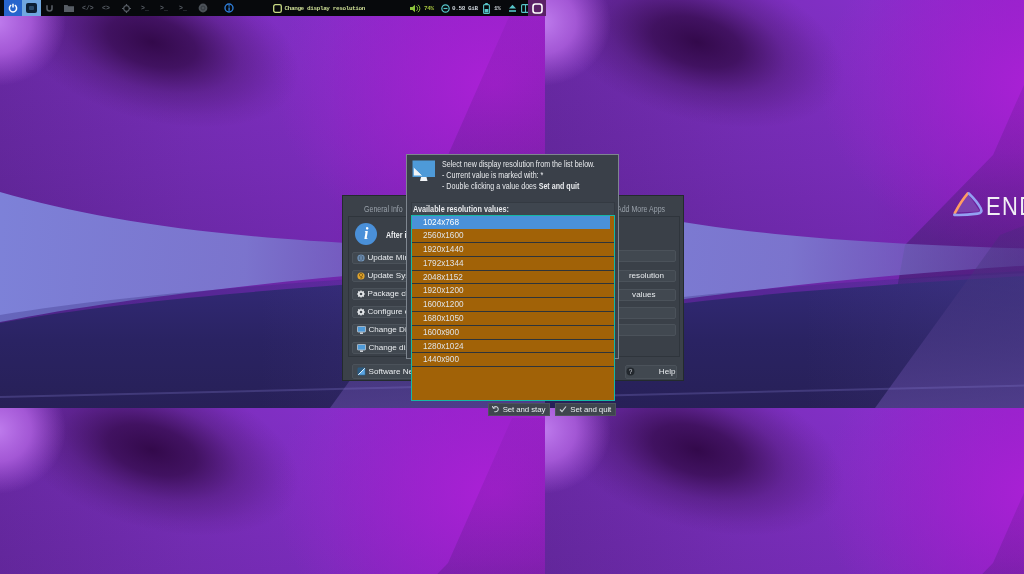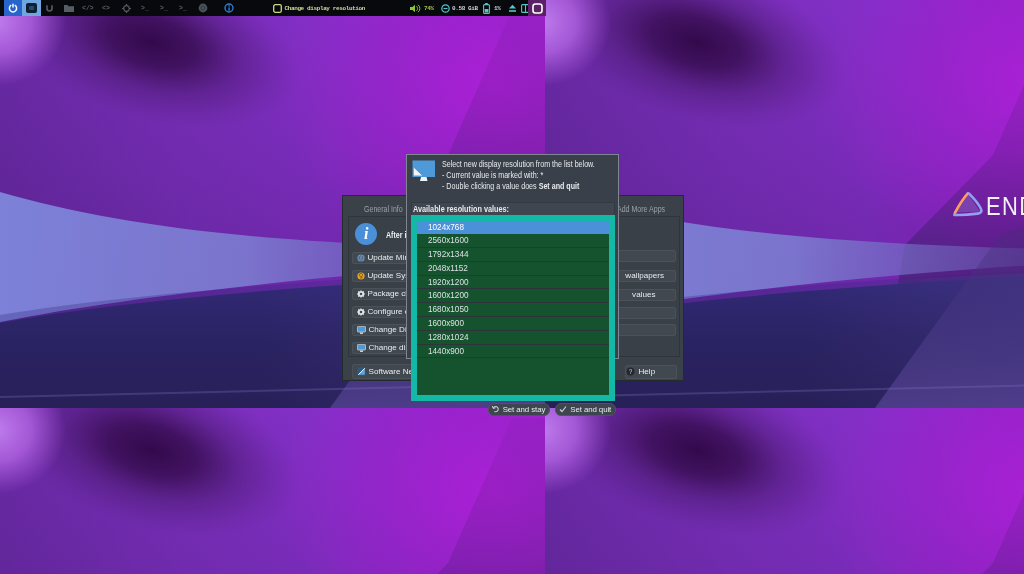--- a/index.html
+++ b/index.html
@@ -3,21 +3,21 @@
 *{margin:0;padding:0;box-sizing:border-box}
 html,body{width:1024px;height:574px;overflow:hidden;background:#000;font-family:"Liberation Sans",sans-serif}
 #screen{position:absolute;left:0;top:0;width:1024px;height:574px;overflow:hidden}
 .tile{position:absolute;width:545px;height:408px}
 #bar{position:absolute;left:0;top:0;width:546px;height:16px;background:#07090c;z-index:30;display:flex;align-items:center}
 #welcome{position:absolute;left:342px;top:195px;width:342px;height:186px;background:#3b4149;border:1px solid #232b2d;z-index:10}
 #dialog{position:absolute;left:406px;top:154px;width:213px;height:205px;background:#3a4049;border:1px solid #7e868f;z-index:20}
 .wbtn{position:absolute;background:#414850;border:1px solid #4b525a;border-radius:2px;color:#e9ecef;font-size:8.1px;display:flex;align-items:center;white-space:nowrap;overflow:hidden}
 .row{height:13.8px;line-height:12.8px;border-bottom:1px solid #2e343a;padding-left:11px;font-size:9.3px;color:#dfe2e6;white-space:nowrap}
 .row span{display:inline-block;transform:scaleX(.88);transform-origin:0 0}
-.dbtn{position:absolute;top:247.5px;height:13.5px;background:#3f454e;border:1px solid #4d545c;border-radius:6px;color:#e9ecef;font-size:7.9px;letter-spacing:-0.1px;display:flex;align-items:center;justify-content:center}
+.dbtn{position:absolute;top:247.5px;height:13.5px;background:#3f454e;border:1px solid #4d545c;border-radius:0;color:#e9ecef;font-size:7.9px;letter-spacing:-0.1px;display:flex;align-items:center;justify-content:center}
 .wbtn svg{flex:none}
 .dbtn svg{flex:none}
 </style></head>
 <body>
 <div id="screen">
   <svg class="tile" style="left:0;top:0" viewBox="0 0 545 408" preserveAspectRatio="none">
     <defs>
       <filter id="b6" x="-20%" y="-20%" width="140%" height="140%">
           <feGaussianBlur stdDeviation="5"></feGaussianBlur>
         </filter>
@@ -231,40 +231,40 @@
       <svg style="margin:0 3px 0 4px" width="9" height="8" viewBox="0 0 9 8">
           <rect x="0.4" y="0.4" width="8.2" height="5.6" rx="0.8" fill="#4e9ad8" stroke="#c9ced4" stroke-width="0.8"></rect>
           <rect x="3" y="6.4" width="3" height="1.6" fill="#c9ced4"></rect>
         </svg>
       <span>Change display</span>
       </div>
     <div class="wbtn" style="left:218px;top:53.8px;width:115px;height:12.4px">
         <span></span>
       </div>
     <div class="wbtn" style="left:218px;top:73.8px;width:115px;height:12.4px;justify-content:flex-end">
-        <span style="padding-right:11px">wallpapers</span>
+        <span style="padding-right:11px">resolution</span>
       </div>
     <div class="wbtn" style="left:218px;top:92.8px;width:115px;height:12.4px;justify-content:flex-end">
         <span style="padding-right:19.5px">values</span>
       </div>
     <div class="wbtn" style="left:218px;top:110.8px;width:115px;height:12.4px">
         <span></span>
       </div>
     <div class="wbtn" style="left:218px;top:127.8px;width:115px;height:12.4px">
         <span></span>
       </div>
     <div class="wbtn" style="left:8.5px;top:167.5px;width:62px;height:15px">
       <svg style="margin:0 3px 0 4px" width="9" height="9" viewBox="0 0 9 9">
           <rect x="0.5" y="0.5" width="8" height="8" rx="1.2" fill="#2b5a80"></rect>
           <path d="M1.2,7.8 L7.8,1.2 L7.8,7.8 Z" fill="#5aa6e4"></path>
           <path d="M1.2,7.8 L7.8,1.2" stroke="#e8f2fa" stroke-width="1"></path>
         </svg>
       <span>Software News</span>
       </div>
-    <div class="wbtn" style="left:281.5px;top:168.5px;width:52px;height:14px;justify-content:flex-start">
+    <div class="wbtn" style="left:281.5px;top:168.5px;width:52px;height:14px;justify-content:space-between">
       <svg style="margin:0 4px 0 0" width="9" height="9" viewBox="0 0 9 9">
           <circle cx="4.5" cy="4.5" r="4" fill="#23282e"></circle>
           <text x="4.5" y="6.8" text-anchor="middle" font-size="6.4" fill="#cfd4da" font-family="Liberation Sans">?</text>
         </svg>
       <span>Help</span>
       </div>
   </div>
 
   <div id="dialog">
     <svg style="position:absolute;left:5.2px;top:5.2px" width="23.5" height="22.5" viewBox="0 0 23.5 22.5">
@@ -273,23 +273,24 @@
       <path d="M1.8,8.2 L9.5,15.6" stroke="#f2f5f8" stroke-width="1"></path>
       <path d="M9,17 L14.5,17 L15.5,21 L8,21 Z" fill="#f2f5f8"></path>
     </svg>
     <div style="position:absolute;left:34.5px;top:3.5px;font-size:8.7px;color:#e9ebee;line-height:11px;white-space:nowrap;transform:scaleX(.82);transform-origin:0 0">
       Select new display resolution from the list below.<br>
       - Current value is marked with: *<br>
       - Double clicking a value does <b>Set and quit</b>
     </div>
     <div style="position:absolute;left:3.5px;top:47px;width:204.5px;height:12.5px;background:#3f464f;border:1px solid #343a42;border-bottom:0"></div>
     <div style="position:absolute;left:5.7px;top:48.5px;font-size:8.9px;font-weight:bold;color:#e9ebee;transform:scaleX(.82);transform-origin:0 0;white-space:nowrap">Available resolution values:</div>
-    <div style="position:absolute;left:3.5px;top:59.5px;width:204.5px;height:186px;background:#14532d;border:6px solid #14b8a6;overflow:hidden">
+    <div style="position:absolute;left:3.5px;top:59.5px;width:204.5px;height:186px;background:#a16207;border:1px solid #14b8a6;overflow:hidden">
       <div class="row" style="background:#4a91d9;color:#fff;width:198px;border-bottom:1px solid #4a91d9"><span>1024x768</span></div>
       <div class="row"><span>2560x1600</span></div>
+      <div class="row"><span>1920x1440</span></div>
       <div class="row"><span>1792x1344</span></div>
       <div class="row"><span>2048x1152</span></div>
       <div class="row"><span>1920x1200</span></div>
       <div class="row"><span>1600x1200</span></div>
       <div class="row"><span>1680x1050</span></div>
       <div class="row"><span>1600x900</span></div>
       <div class="row"><span>1280x1024</span></div>
       <div class="row"><span>1440x900</span></div>
     </div>
     <div class="dbtn" style="left:81px;width:61.5px">

